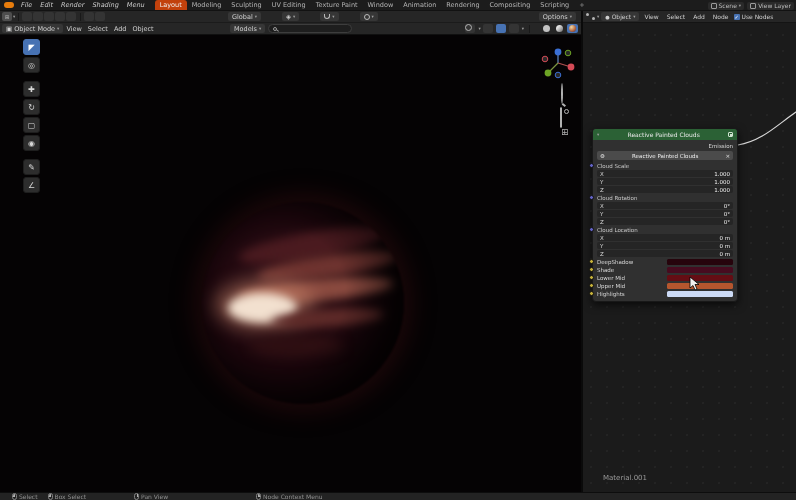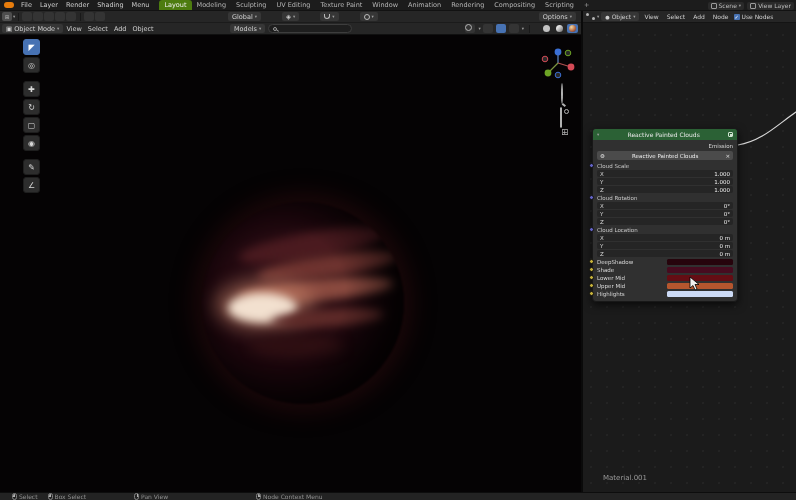--- a/index.html
+++ b/index.html
@@ -2,24 +2,24 @@
 <html><head>
 <meta charset="utf-8">
 <style>
   *{margin:0;padding:0;box-sizing:border-box;}
   html,body{width:796px;height:500px;overflow:hidden;}
   body{position:relative;background:#0e0e0e;font-family:"DejaVu Sans",sans-serif;color:#c4c4c4;}
 
   
   .topbar{position:absolute;left:0;top:0;width:796px;height:11px;background:#1c1c1c;border-bottom:1px solid #121212;display:flex;align-items:center;font-size:6.5px;color:#cdcdcd;z-index:5;}
   .logo{width:10px;height:6px;border-radius:3px;background:#e87d0d;margin:0 3px 0 4px;}
-  .tmenu{padding:0 4px;}
+  .tmenu{padding:0 4px;font-style:italic;}
   .tabs{display:flex;margin-left:6px;height:100%;align-items:center;}
   .tab{padding:1px 5px;border-radius:3px 3px 0 0;color:#b4b4b4;white-space:nowrap;}
-  .tab.active{background:#4d7c0f;color:#f0f0f0;}
+  .tab.active{background:#c2410c;color:#f0f0f0;}
   .tab.add{color:#9a9a9a;}
   .topbar-right{position:absolute;right:0;top:0;height:11px;display:flex;align-items:center;gap:3px;font-size:6px;overflow:hidden;width:98px;justify-content:flex-end;padding-right:2px;color:#bdbdbd;}
   .dbw{display:flex;align-items:center;gap:2px;background:#2a2a2a;border-radius:2px;padding:0 3px;height:8px;white-space:nowrap;}
   .dbicon{width:6px;height:6px;border:1px solid #9a9a9a;border-radius:1px;flex:none;}
 
   
   .hdr{position:absolute;left:0;width:582px;height:12px;background:#262626;display:flex;align-items:center;font-size:6.5px;color:#cfcfcf;z-index:4;}
   .hdr2{top:11px;border-bottom:1px solid #1b1b1b;}
   .hdr3{top:23px;border-bottom:1px solid #101010;}
   .wid{display:flex;align-items:center;gap:2px;background:#363636;height:9px;padding:0 4px;border-radius:2px;white-space:nowrap;}
@@ -117,21 +117,21 @@
   .mouse.r::before{content:"";position:absolute;right:0;top:0;width:2px;height:3px;background:#b0b0b0;border-radius:0 2px 0 0;}
 
   .cursor{position:absolute;left:689px;top:276px;z-index:20;}
 </style>
 </head>
 <body>
 
 <div class="topbar">
   <span class="logo"></span>
   <span class="tmenu">File</span>
-  <span class="tmenu">Layer</span>
+  <span class="tmenu">Edit</span>
   <span class="tmenu">Render</span>
   <span class="tmenu">Shading</span>
   <span class="tmenu">Menu</span>
   <div class="tabs">
     <span class="tab active">Layout</span>
     <span class="tab">Modeling</span>
     <span class="tab">Sculpting</span>
     <span class="tab">UV Editing</span>
     <span class="tab">Texture Paint</span>
     <span class="tab">Window</span>

